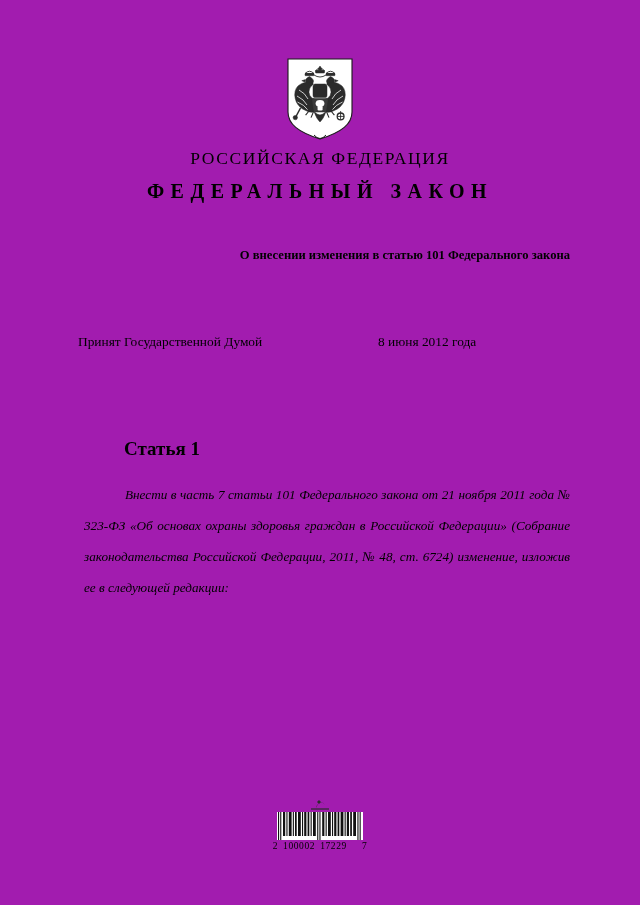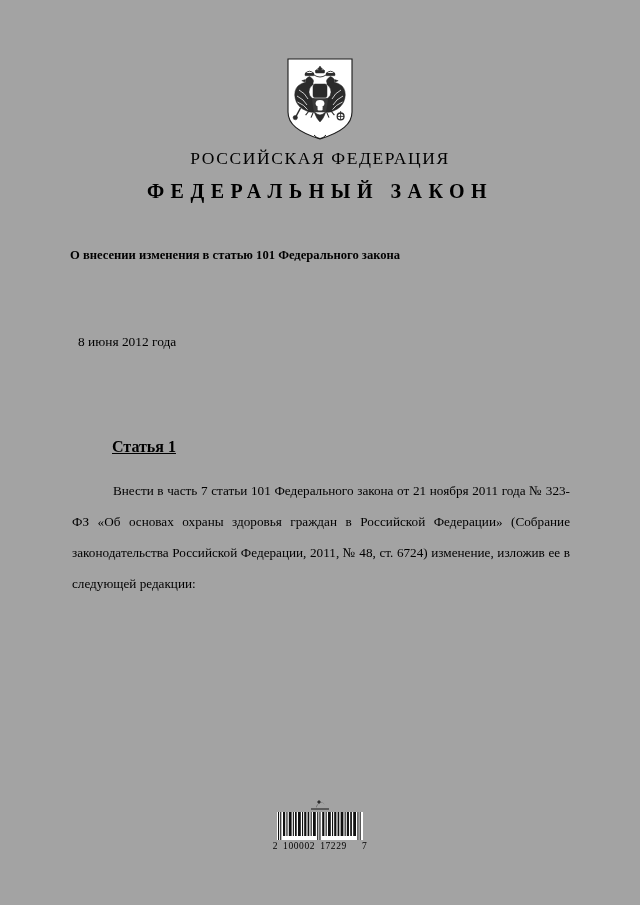--- a/index.html
+++ b/index.html
@@ -10,21 +10,21 @@
   }
   body {
     font-family: "Liberation Serif", "DejaVu Serif", serif;
     color: #000000;
   }
   .page {
     position: relative;
     width: 640px;
     height: 905px;
     margin: 0 auto;
-    background: #a3a3a3;
+    background: #a21caf;
     overflow: hidden;
   }
 
   
   .emblem-wrap {
     position: absolute;
     top: 56px;
     left: 0;
     width: 640px;
     display: flex;
@@ -60,21 +60,21 @@
     line-height: 1.15;
     white-space: nowrap;
   }
 
   
   .subtitle {
     position: absolute;
     top: 246px;
     left: 70px;
     width: 500px;
-    text-align: left;
+    text-align: right;
     font-size: 12.6px;
     font-weight: bold;
     line-height: 1.55;
   }
   .subtitle div { white-space: nowrap; }
 
   
   .adoption {
     position: absolute;
     top: 334px;
@@ -104,34 +104,34 @@
   .adoption-row.typewriter .when { padding-left: 4px; }
 
   
   .body-block {
     position: absolute;
     top: 438px;
     left: 72px;
     width: 498px;
   }
   .article-heading {
-    font-size: 16px;
+    font-size: 19px;
     font-weight: bold;
-    margin-left: 40px;
+    margin-left: 52px;
     margin-bottom: 19px;
-    text-decoration: underline;
   }
   .para {
     font-size: 13.2px;
     line-height: 31px;
     text-align: justify;
     text-align-last: left;
     text-indent: 41px;
-    margin: 0 0 12px 0;
+    margin: 0 0 12px 12px;
     hyphens: none;
+    font-style: italic;
   }
   .para.last { margin-bottom: 0; }
 
   
   .barcode-wrap {
     position: absolute;
     top: 797px;
     left: 0;
     width: 640px;
     display: flex;
@@ -230,20 +230,21 @@
     <div class="title-main">РОССИЙСКАЯ ФЕДЕРАЦИЯ</div>
     <div class="title-law">ФЕДЕРАЛЬНЫЙ ЗАКОН</div>
   </div>
 
   <div class="subtitle">
     <div>О внесении изменения в статью 101 Федерального закона</div>
   </div>
 
   <div class="adoption">
     <div class="adoption-row">
+      <span class="who">Принят Государственной Думой</span>
       <span class="when">8 июня 2012 года</span>
     </div>
   </div>
 
   <div class="body-block">
     <div class="article-heading">Статья 1</div>
     <p class="para">Внести в часть 7 статьи 101 Федерального закона от 21 ноября 2011 года № 323-ФЗ «Об основах охраны здоровья граждан в Российской Федерации» (Собрание законодательства Российской Федерации, 2011, № 48, ст. 6724) изменение, изложив ее в следующей редакции:</p>
   </div>
 
   <div class="barcode-wrap">

